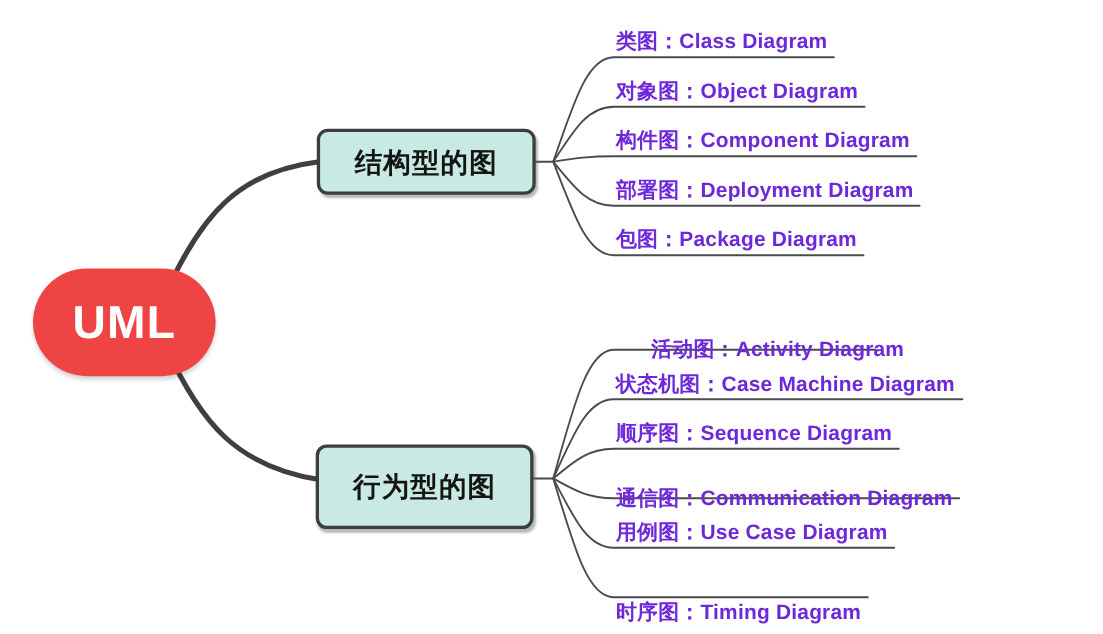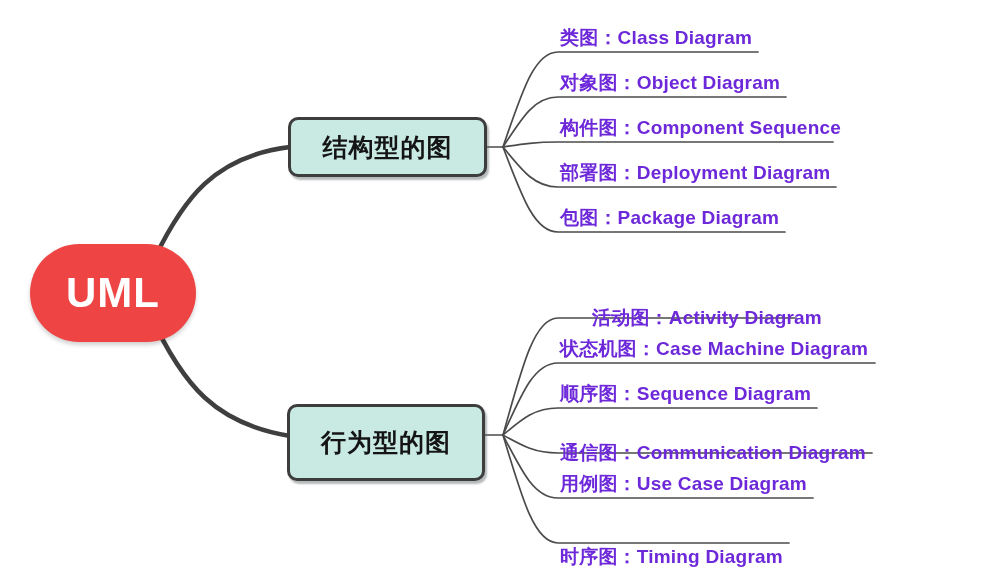--- a/index.html
+++ b/index.html
@@ -76,21 +76,21 @@
     <span>结构型的图</span>
   </div>
 
   <div class="branch-node" id="branch-1">
     <span>行为型的图</span>
   </div>
 
   <div id="leaves">
       <span class="leaf" style="left: 560px; top: 38px;">类图：Class Diagram</span>
       <span class="leaf" style="left: 560px; top: 83px;">对象图：Object Diagram</span>
-      <span class="leaf" style="left: 560px; top: 128px;">构件图：Component Sequence</span>
+      <span class="leaf" style="left: 560px; top: 128px;">构件图：Component Diagram</span>
       <span class="leaf" style="left: 560px; top: 173px;">部署图：Deployment Diagram</span>
       <span class="leaf" style="left: 560px; top: 218px; text-align: right;">包图：Package Diagram</span>
       <span class="leaf" style="left: 592px; top: 304px; margin-top: 14px;">活动图：Activity Diagram</span>
       <span class="leaf" style="left: 560px; top: 349px;">状态机图：Case Machine Diagram</span>
       <span class="leaf" style="left: 560px; top: 394px;">顺序图：Sequence Diagram</span>
       <span class="leaf" style="left: 560px; top: 416px; margin-top: 37px;">通信图：Communication Diagram</span>
       <span class="leaf" style="left: 560px; top: 484px;">用例图：Use Case Diagram</span>
       <span class="leaf" style="left: 560px; top: 557px;">时序图：Timing Diagram</span>
     </div>
 </div>

